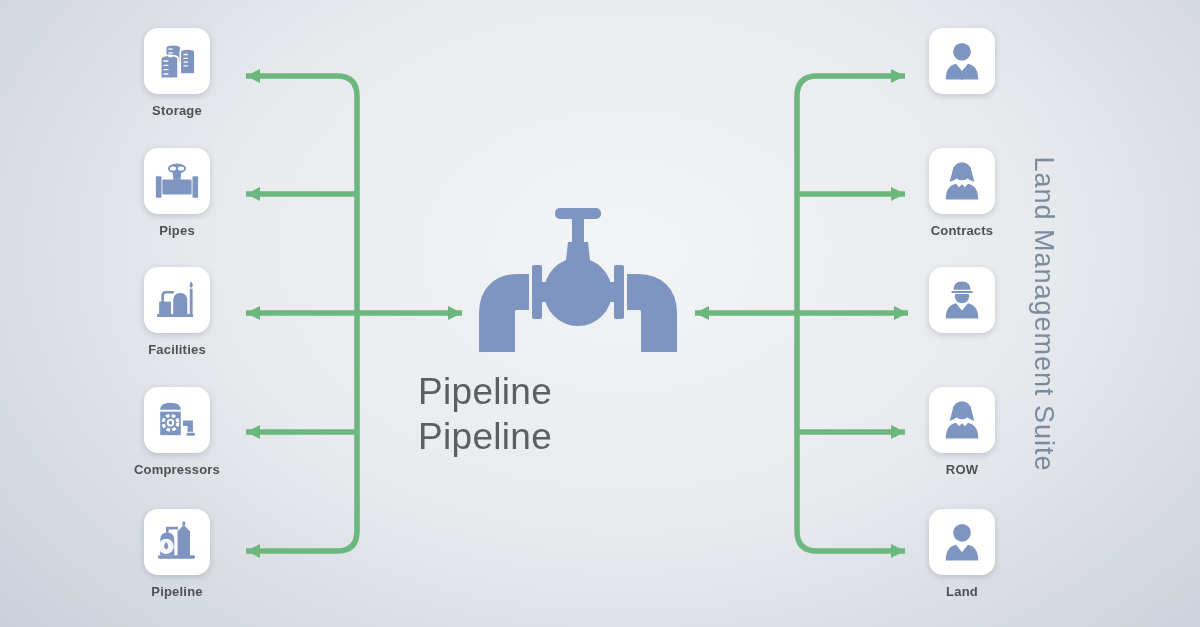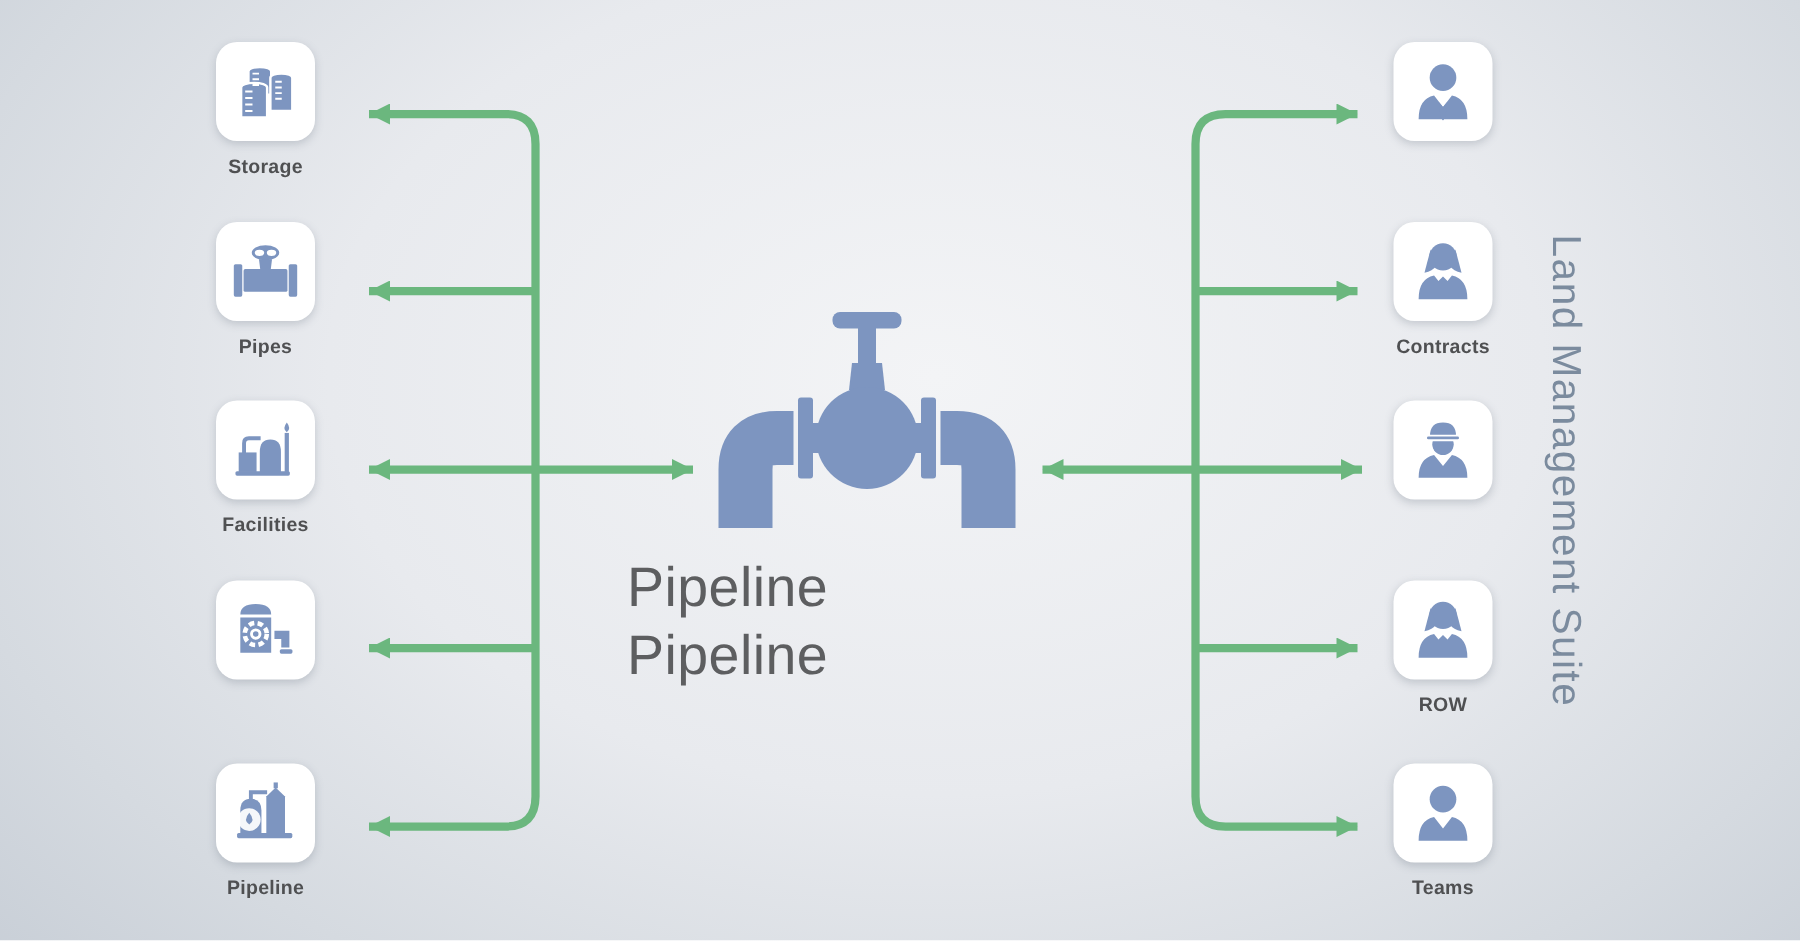--- a/index.html
+++ b/index.html
@@ -116,20 +116,21 @@
         <g fill="currentColor">
           <path d="M8.5,14.5 Q8.5,8 18,8 Q27.5,8 27.5,14.5 Z"></path>
           <rect x="8.5" y="16.3" width="19" height="21.7"></rect>
           <rect x="32.8" y="35.8" width="7.8" height="2.8" rx="1"></rect>
         </g>
         <path fill="none" stroke="currentColor" stroke-width="5" d="M29.5,27 H36.2 V34.8"></path>
         <circle cx="18" cy="26.5" r="6.8" fill="none" stroke="#fff" stroke-width="2.8" stroke-dasharray="3.4 2.1"></circle>
         <circle cx="18" cy="26.5" r="2.6" fill="none" stroke="#fff" stroke-width="1.8"></circle>
       </svg>
     </div>
+    <div class="node-label">Compressors</div>
   </div>
 
   <div class="node" style="left:107px;top:509px;">
     <div class="icon-box">
       <svg viewBox="0 0 48 48">
         <path fill="none" stroke="currentColor" stroke-width="2.4" d="M15,15.5 V11.2 H25"></path>
         <g fill="currentColor">
           <rect x="24.5" y="13.8" width="11.5" height="23"></rect>
           <path d="M24.2,14.2 L30.25,8.3 L36.3,14.2 Z"></path>
           <rect x="29" y="5.2" width="2.6" height="3.6"></rect>
@@ -221,18 +222,18 @@
 
   <div class="node" style="left:892px;top:509px;">
     <div class="icon-box">
       <svg viewBox="0 0 48 48">
         <g fill="currentColor">
           <circle cx="24" cy="15.5" r="8.2"></circle>
           <path d="M9,41 Q9,28.5 18.5,26.5 L24,33.5 L29.5,26.5 Q39,28.5 39,41 Z"></path>
         </g>
       </svg>
     </div>
-    <div class="node-label">Teams</div>
+    <div class="node-label">Land</div>
   </div>
 
   <div class="suite-label">Land Management Suite</div>
 
 </div>
 
 </body></html>

